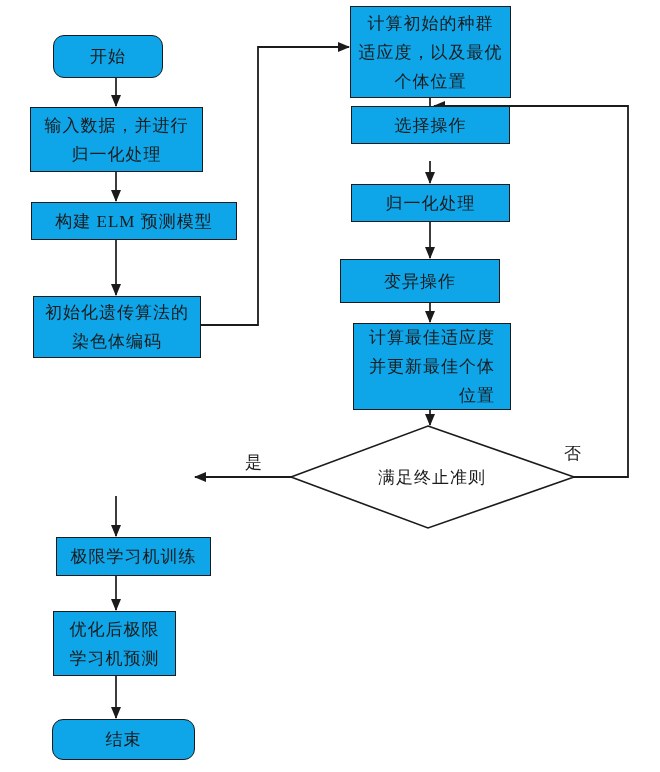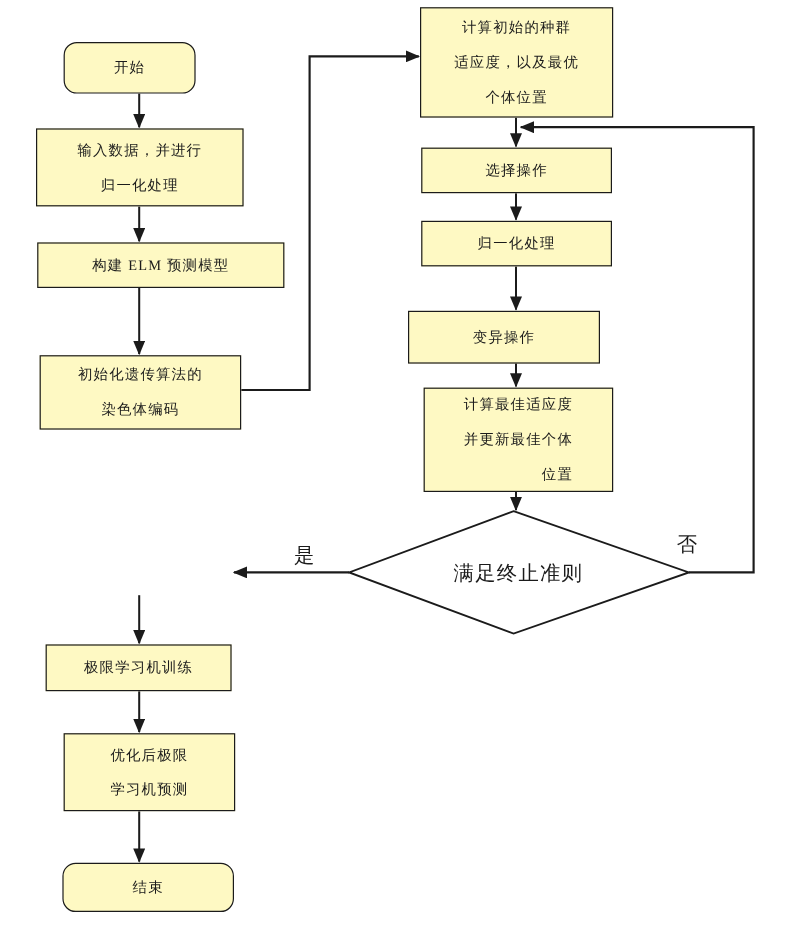--- a/index.html
+++ b/index.html
@@ -14,26 +14,26 @@
   }
   .wires {
     position: absolute;
     left: 0; top: 0;
     width: 660px; height: 772px;
   }
   .node {
     position: absolute;
     box-sizing: border-box;
     border: 1.6px solid #1b1b1b;
-    background: #fef9c3;
+    background: #0ea5e9;
     display: flex;
     align-items: center;
     justify-content: center;
     text-align: center;
-    font-size: 12px;
+    font-size: 17px;
     line-height: 29px;
     letter-spacing: 1px;
     white-space: pre-line;
   }
   .terminator { border-radius: 11px; }
   .floating-label {
     position: absolute;
     border: none;
     background: transparent;
     display: flex;
@@ -87,36 +87,36 @@
 
   <div class="node" style="left:31px; top:202px; width:206px; height:38px;">构建 ELM 预测模型</div>
 
   <div class="node" style="left:33px; top:296px; width:168px; height:62px;">初始化遗传算法的
 染色体编码</div>
 
   <div class="node" style="left:350px; top:6px; width:161px; height:92px;">计算初始的种群
 适应度，以及最优
 个体位置</div>
 
-  <div class="node" style="left:351px; top:123px; width:159px; height:38px;">选择操作</div>
+  <div class="node" style="left:351px; top:106px; width:159px; height:38px;">选择操作</div>
 
   <div class="node" style="left:351px; top:184px; width:159px; height:38px;">归一化处理</div>
 
   <div class="node" style="left:340px; top:259px; width:160px; height:44px;">变异操作</div>
 
   <div class="node" style="left:353px; top:323px; width:158px; height:87px;text-align:right;">计算最佳适应度
 并更新最佳个体
 位置</div>
 
   <div class="floating-label" style="left:332px; top:462px; width:200px; height:30px;">满足终止准则</div>
 
 
-  <div class="node" style="left:38px; top:537px; width:155px; height:39px;">极限学习机训练</div>
+  <div class="node" style="left:56px; top:537px; width:155px; height:39px;">极限学习机训练</div>
 
-  <div class="node" style="left:53px; top:611px; width:143px; height:65px;">优化后极限
+  <div class="node" style="left:53px; top:611px; width:123px; height:65px;">优化后极限
 学习机预测</div>
 
   <div class="node terminator" style="left:52px; top:719px; width:143px; height:41px;">结束</div>
 
   <div class="floating-label" style="left:240px; top:450px; width:28px; height:24px;">是</div>
 
   <div class="floating-label" style="left:559px; top:441px; width:28px; height:24px;">否</div>
 
 </div>
 

